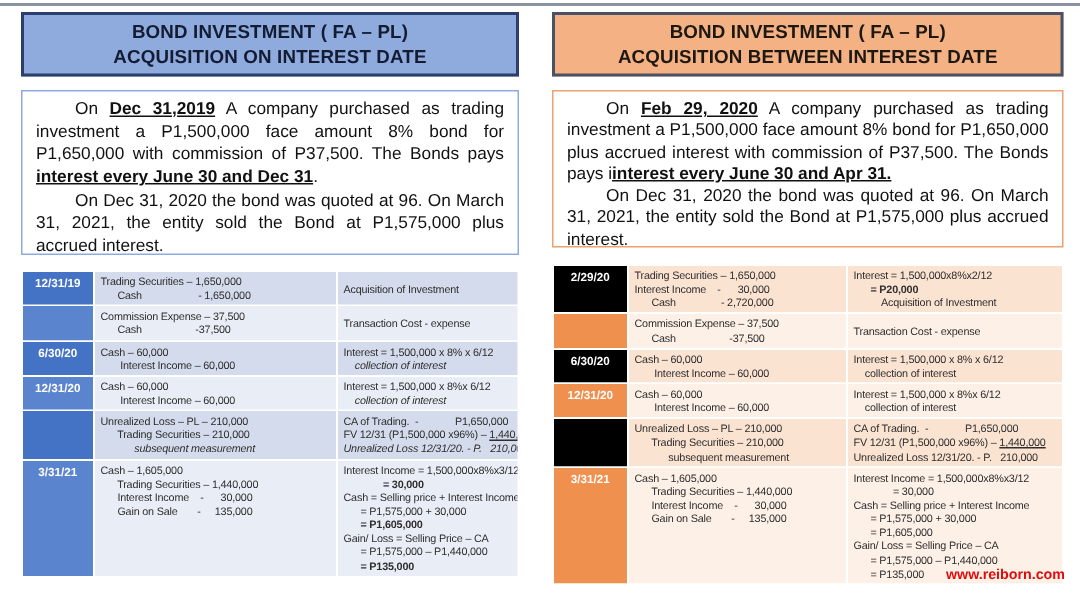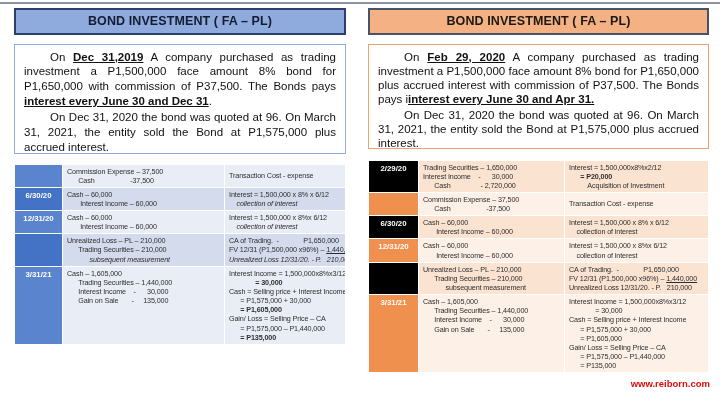--- a/index.html
+++ b/index.html
@@ -47,32 +47,43 @@
 </style>
 </head>
 <body>
 
 <div class="page">
   <div class="topline"></div>
 
   <div class="panel panel-left">
     <div class="hdr hdr-l">
       <div>BOND INVESTMENT ( FA – PL)</div>
+      <div>ACQUISITION ON INTEREST DATE</div>
     </div>
     <div class="para para-l">
       <p><span>On </span><span class="bu">Dec 31,2019</span><span> A company purchased as trading investment a P1,500,000 face amount 8% bond for P1,650,000 with commission of P37,500. The Bonds pays </span><span class="bu">interest every June 30 and Dec 31</span><span>.</span></p>
       <p>On  Dec 31, 2020 the bond was quoted at 96. On March 31, 2021, the entity sold the Bond at P1,575,000 plus accrued interest.</p>
     </div>
     <table class="jtable t-l">
       <colgroup>
           <col style="width:48px">
           <col style="width:162px">
           <col>
         </colgroup>
       <tbody>
+          <tr class="odd">
+        <td class="date-cell">12/31/19</td>
+        <td class="body">
+              <div class="ln">Trading Securities – 1,650,000</div>
+              <div class="ln">      Cash                    - 1,650,000</div>
+            </td>
+        <td class="body vmid">
+              <div class="ln">Acquisition of Investment</div>
+            </td>
+      </tr>
       <tr class="even">
         <td class="date-cell"></td>
         <td class="body">
               <div class="ln">Commission Expense – 37,500</div>
               <div class="ln">      Cash                   -37,500</div>
             </td>
         <td class="body vmid">
               <div class="ln">Transaction Cost - expense</div>
             </td>
       </tr>
@@ -130,20 +141,21 @@
               <div class="ln s-b">      = P135,000</div>
             </td>
       </tr>
     </tbody>
       </table>
   </div>
 
   <div class="panel panel-right">
     <div class="hdr hdr-r">
       <div>BOND INVESTMENT ( FA – PL)</div>
+      <div>ACQUISITION BETWEEN INTEREST DATE</div>
     </div>
     <div class="para para-r">
       <p><span>On </span><span class="bu">Feb 29, 2020</span><span> A company purchased as trading investment a P1,500,000 face amount 8% bond for P1,650,000 plus accrued interest with commission of P37,500. The Bonds pays i</span><span class="bu">interest every June 30 and Apr 31.</span><span></span></p>
       <p>On  Dec 31, 2020 the bond was quoted at 96. On March 31, 2021, the entity sold the Bond at P1,575,000 plus accrued interest.</p>
     </div>
     <table class="jtable t-r">
       <colgroup>
           <col style="width:50px">
           <col style="width:146px">
           <col>

